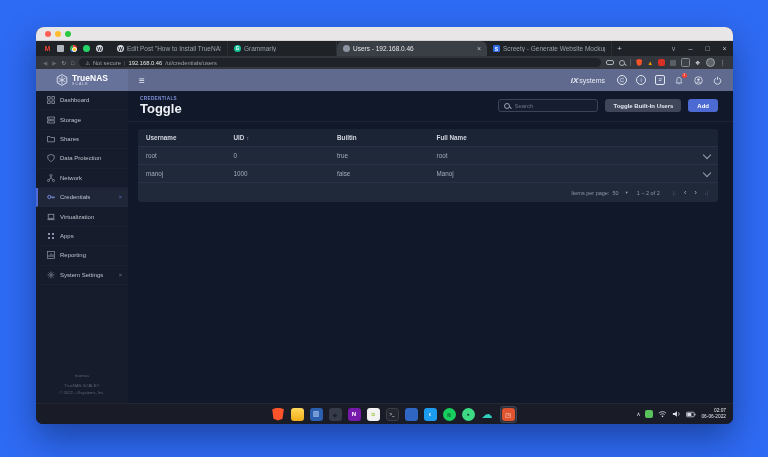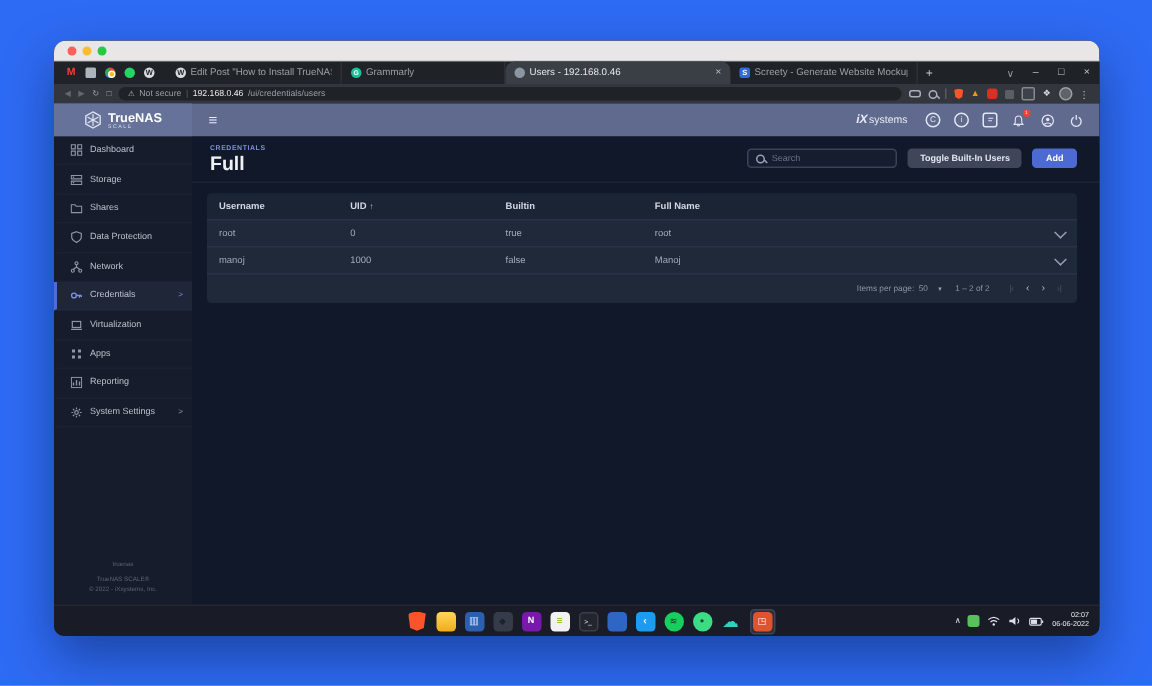--- a/index.html
+++ b/index.html
@@ -57,21 +57,21 @@
   .ic-profile{width:7px;height:7px;border-radius:50%;background:#5f6справ368;background:#5f6368;border:1px solid #9aa0a8;}
   .ic-menu{color:#c3c7cd;font-size:6.5px;letter-spacing:0;}
 
   
   .appheader{height:22px;flex:0 0 22px;background:#5f6a8e;display:flex;align-items:center;}
   .brandblock{width:92px;flex:0 0 92px;height:22px;background:#67729b;display:flex;align-items:center;justify-content:center;gap:4px;}
   .brandtext{display:flex;flex-direction:column;line-height:1;}
   .brandname{font-size:8.5px;font-weight:bold;color:#fff;}
   .brandsub{font-size:3.5px;color:#d9deea;letter-spacing:1px;}
   .burger{margin-left:11px;color:#e9ecf4;font-size:10px;}
-  .headright{margin-left:auto;display:flex;align-items:flex-start;gap:9px;padding-right:11px;}
+  .headright{margin-left:auto;display:flex;align-items:center;gap:9px;padding-right:11px;}
   .vendor{display:flex;align-items:baseline;gap:1px;color:#e8ebf3;margin-right:3px;}
   .vendor .mark{font-style:italic;font-weight:bold;font-size:8px;}
   .vendor .vname{font-size:7px;font-weight:300;}
   .hicon{width:10px;height:10px;border:1px solid #e2e6f0;border-radius:50%;display:flex;align-items:center;justify-content:center;font-size:5.5px;color:#e2e6f0;box-sizing:border-box;position:relative;}
   .hicon.square{border-radius:2px;}
   .hicon svg{display:block;}
   .hicon.noborder{border:none;}
   .badge{position:absolute;top:-2px;right:-2.5px;min-width:4.5px;height:4.5px;border-radius:3px;background:#ef4036;color:#fff;font-size:3.2px;display:flex;align-items:center;justify-content:center;line-height:1;}
 
   
@@ -351,21 +351,21 @@
           <div class="host">truenas</div>
           <div>TrueNAS SCALE®</div>
           <div>© 2022 - iXsystems, Inc.</div>
         </div>
       </div>
 
       <div class="content">
         <div class="page-head">
           <div>
             <div class="crumb">CREDENTIALS</div>
-            <div class="ptitle">Full</div>
+            <div class="ptitle">Toggle</div>
           </div>
           <div class="head-right">
             <div class="searchbox">
               <span class="mag"></span>
               <input placeholder="Search" style="">
             </div>
             <div class="btn toggle">Toggle Built-In Users</div>
             <div class="btn add">Add</div>
           </div>
         </div>

